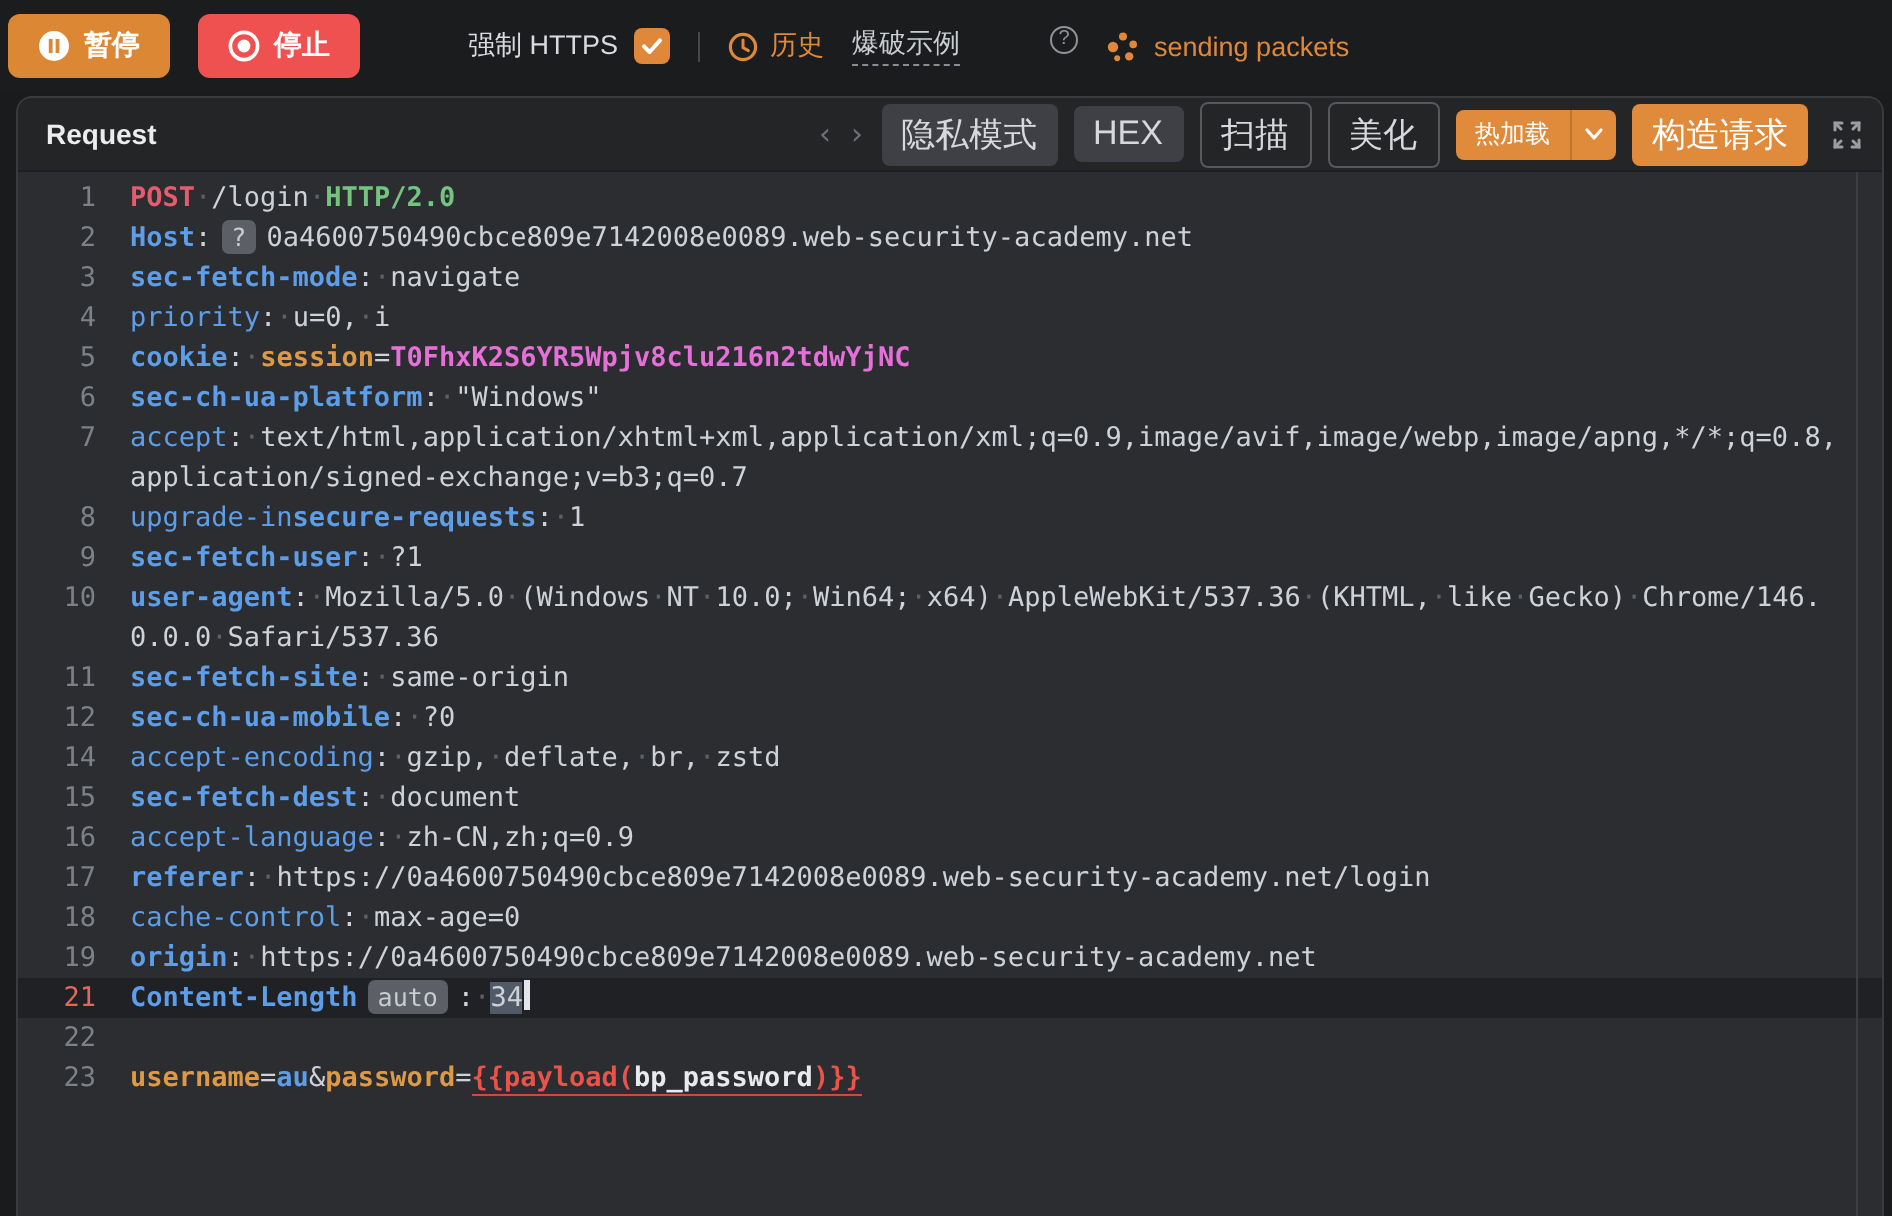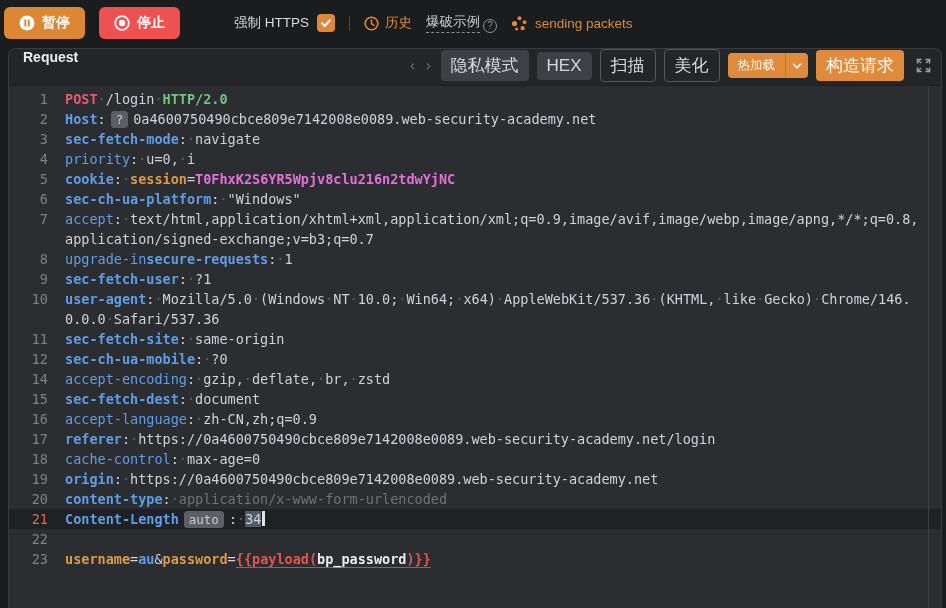--- a/index.html
+++ b/index.html
@@ -21,21 +21,21 @@
   .blast { color:#c9ccd1; font-size:13.5px; border-bottom:1px dashed #8a8d92; padding-bottom:1px; cursor:pointer; }
   .help-ic { width:14px; height:14px; border:1px solid #8f9297; border-radius:50%;
     color:#8f9297; font-size:10px; line-height:12px; text-align:center; display:inline-block; margin-left:3px; }
   .send-group { display:flex; align-items:center; gap:7px; color:#e0883a; font-size:13.5px; }
 
   
   .panel { position:absolute; left:8px; right:4px; top:48px; bottom:0;
     background:#2b2d31; border:1px solid #3a3b3f; border-bottom:none;
     border-radius:8px 8px 0 0; display:flex; flex-direction:column; overflow:hidden; }
   .panel-hd { height:37px; flex:none; background:#232527; border-bottom:1px solid #1d1e20;
-    display:flex; align-items:flex-start; padding:0 10px 0 14px; }
+    display:flex; align-items:center; padding:0 10px 0 14px; }
   .panel-title { color:#ebecee; font-weight:bold; font-size:14px; }
   .hd-right { margin-left:auto; display:flex; align-items:center; gap:8px; }
   .nav-ch { color:#6f7176; font-size:15px; padding:0 1px; cursor:pointer; font-family:"DejaVu Sans",sans-serif; }
   .btn-sm { font-size:17px; color:#d6d8dc; padding:4px 10px; border-radius:4px; cursor:pointer; white-space:nowrap; }
   .btn-flat { background:#3e4045; }
   .btn-line { border:1px solid #56585e; }
   .btn-accent { background:#e08b3b; color:#fff; }
   .split { display:flex; align-items:stretch; cursor:pointer; }
   .split .sp-main { background:#e08b3b; color:#fff; font-size:12.5px; padding:4px 10px; border-radius:4px 0 0 4px; }
   .split .sp-caret { background:#e08b3b; border-left:1px solid #c2762d; border-radius:0 4px 4px 0;
@@ -105,21 +105,21 @@
   <div class="vdiv"></div>
 
   <div class="hist-group">
     <svg width="15" height="15" viewBox="0 0 15 15">
       <circle cx="7.5" cy="7.5" r="6.3" fill="none" stroke="#e0883a" stroke-width="1.6"></circle>
       <polyline points="7.5,4 7.5,7.8 10.2,9.3" fill="none" stroke="#e0883a" stroke-width="1.5" stroke-linecap="round"></polyline>
     </svg>
     <span>历史</span>
   </div>
 
-  <div style="display:flex;align-items:flex-end;">
+  <div style="display:flex;align-items:flex-start;gap:42px;">
     <span class="blast">爆破示例</span>
     <span class="help-ic">?</span>
   </div>
 
   <div class="send-group">
     <svg width="17" height="17" viewBox="0 0 17 17">
       <circle cx="3.5" cy="8.5" r="2.6" fill="#e0883a"></circle>
       <circle cx="8.5" cy="3.3" r="2.0" fill="#e0883a"></circle>
       <circle cx="13.6" cy="7.2" r="1.9" fill="#e0883a"></circle>
       <circle cx="11.6" cy="13.2" r="2.1" fill="#e0883a"></circle>
@@ -232,24 +232,20 @@
           <div class="code"><span class="tk-h">referer</span><span class="tk-p">:<span class="tk-ws">·</span></span><span class="tk-url">https://0a4600750490cbce809e7142008e0089.web-security-academy.net/login</span></div>
         </div>
         <div class="row">
           <div class="ln">18</div>
           <div class="code"><span class="tk-hr">cache-control</span><span class="tk-p">:<span class="tk-ws">·</span></span><span class="tk-v">max-age=0</span></div>
         </div>
         <div class="row">
           <div class="ln">19</div>
           <div class="code"><span class="tk-h">origin</span><span class="tk-p">:<span class="tk-ws">·</span></span><span class="tk-url">https://0a4600750490cbce809e7142008e0089.web-security-academy.net</span></div>
         </div>
-        <div class="row">
-          <div class="ln">20</div>
-          <div class="code"><span class="tk-h">content-type</span><span class="tk-p">:<span class="tk-ws">·</span></span><span class="tk-dim">application/x-www-form-urlencoded</span></div>
-        </div>
         <div class="row active">
           <div class="ln">21</div>
           <div class="code"><span class="tk-h">Content-Length</span><span class="tk-badge">auto</span><span class="tk-p">:<span class="tk-ws">·</span></span><span class="tk-sel">34</span><span class="tk-cursor"></span></div>
         </div>
         <div class="row">
           <div class="ln">22</div>
           <div class="code"></div>
         </div>
         <div class="row">
           <div class="ln">23</div>

